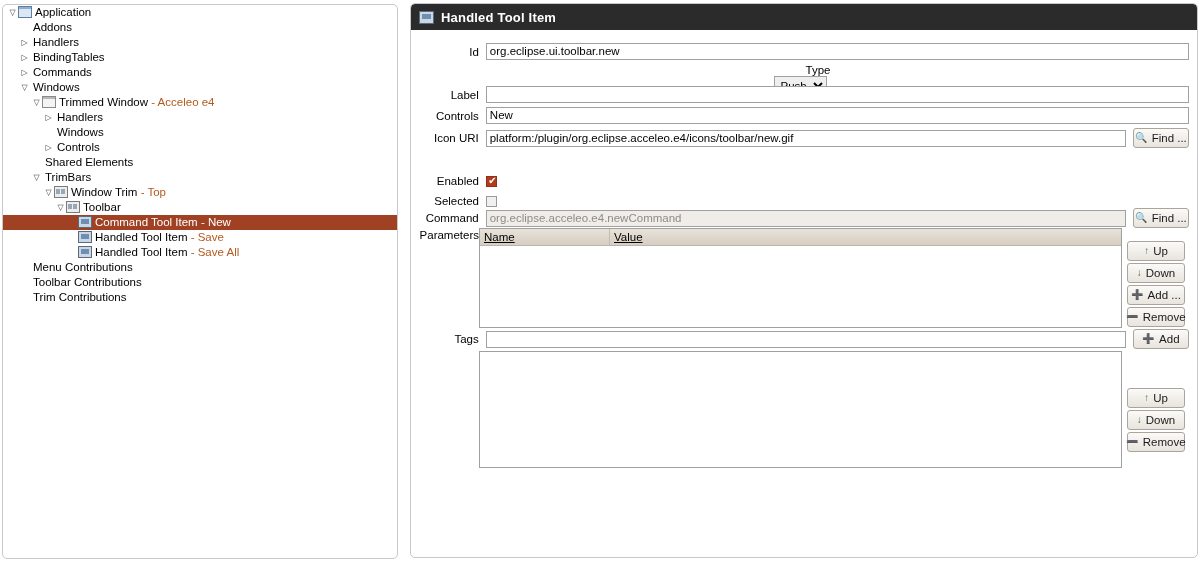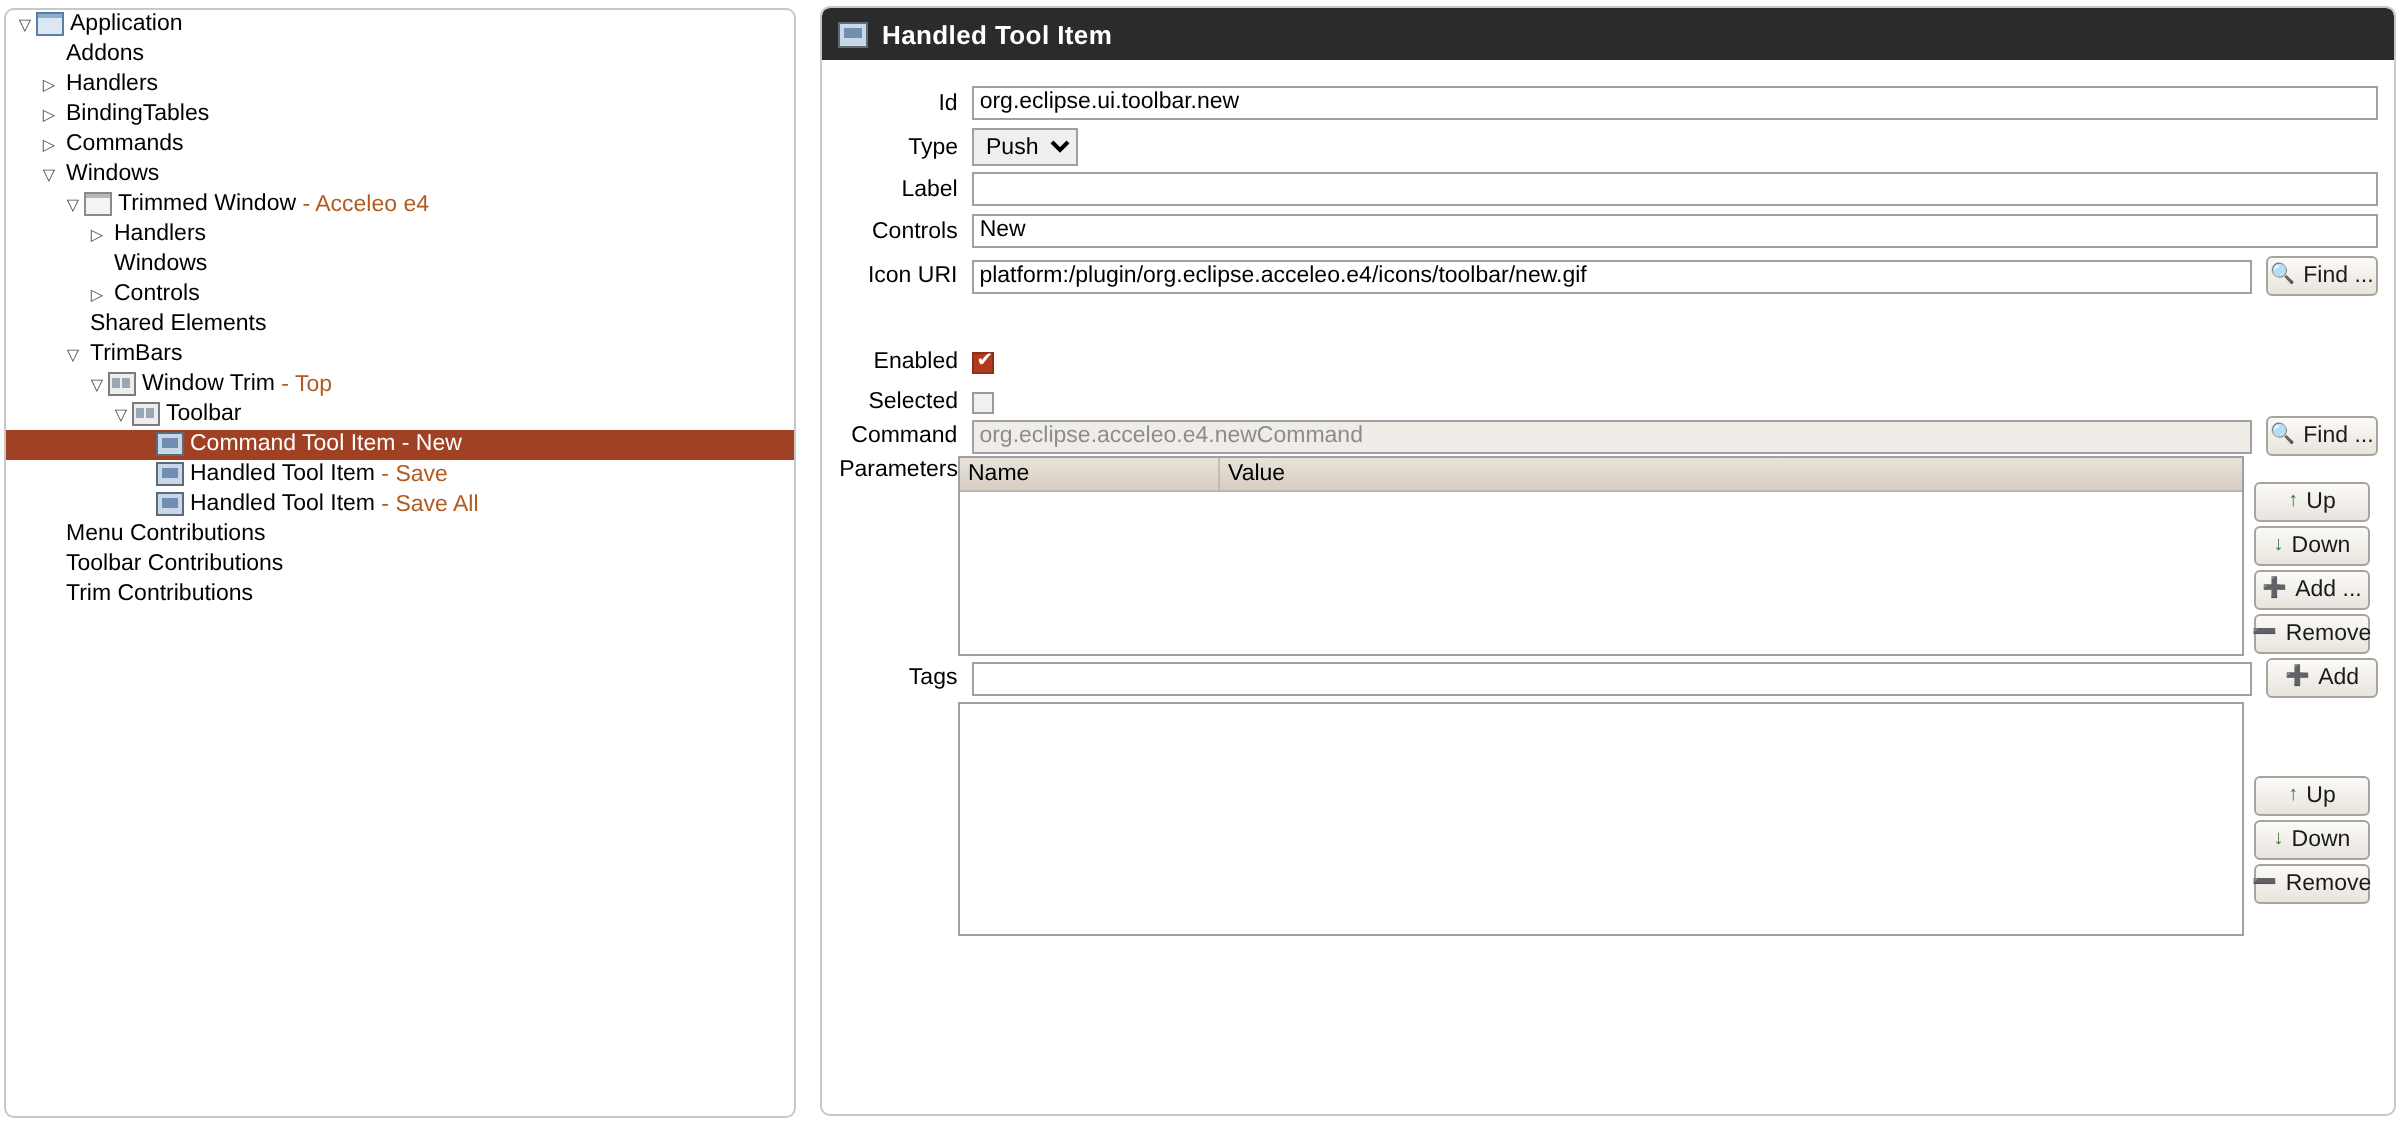--- a/index.html
+++ b/index.html
@@ -225,20 +225,21 @@
     height: 16px;
     background: linear-gradient(#e8e2da, #d6cec2);
     border-bottom: 1px solid #bdb5a9;
     font-size: 11.5px;
   }
   .th {
     line-height: 16px;
     padding-left: 4px;
     border-right: 1px solid #c4bcb0;
     box-sizing: border-box;
+    text-decoration: underline;
   }
   .plainbox {
     position: absolute;
     border: 1px solid #a0a0a0;
     background: #ffffff;
     box-sizing: border-box;
   }
 </style>
 </head>
 <body>
@@ -277,21 +278,21 @@
       <span class="hdr-title">Handled Tool Item</span>
     </div>
 
     <div id="form">
 
       <div class="row" style="left:0; top:13px; width:778px;">
         <div class="lbl" style="width:68px;">Id</div>
         <input class="txt" style="width: 705px;" value="org.eclipse.ui.toolbar.new">
       </div>
 
-      <div class="row" style="left:0; top:34px; width:778px;">
+      <div class="row" style="left:0; top:34px; width:778px;flex-direction:column;">
         <div class="lbl" style="width:68px;">Type</div>
         <select class="combo" style="width:53px;">
           <option>Push</option>
         </select>
       </div>
 
       <div class="row" style="left:0; top:56px; width:778px;">
         <div class="lbl" style="width:68px;">Label</div>
         <input class="txt" style="width: 705px;" value="">
       </div>

